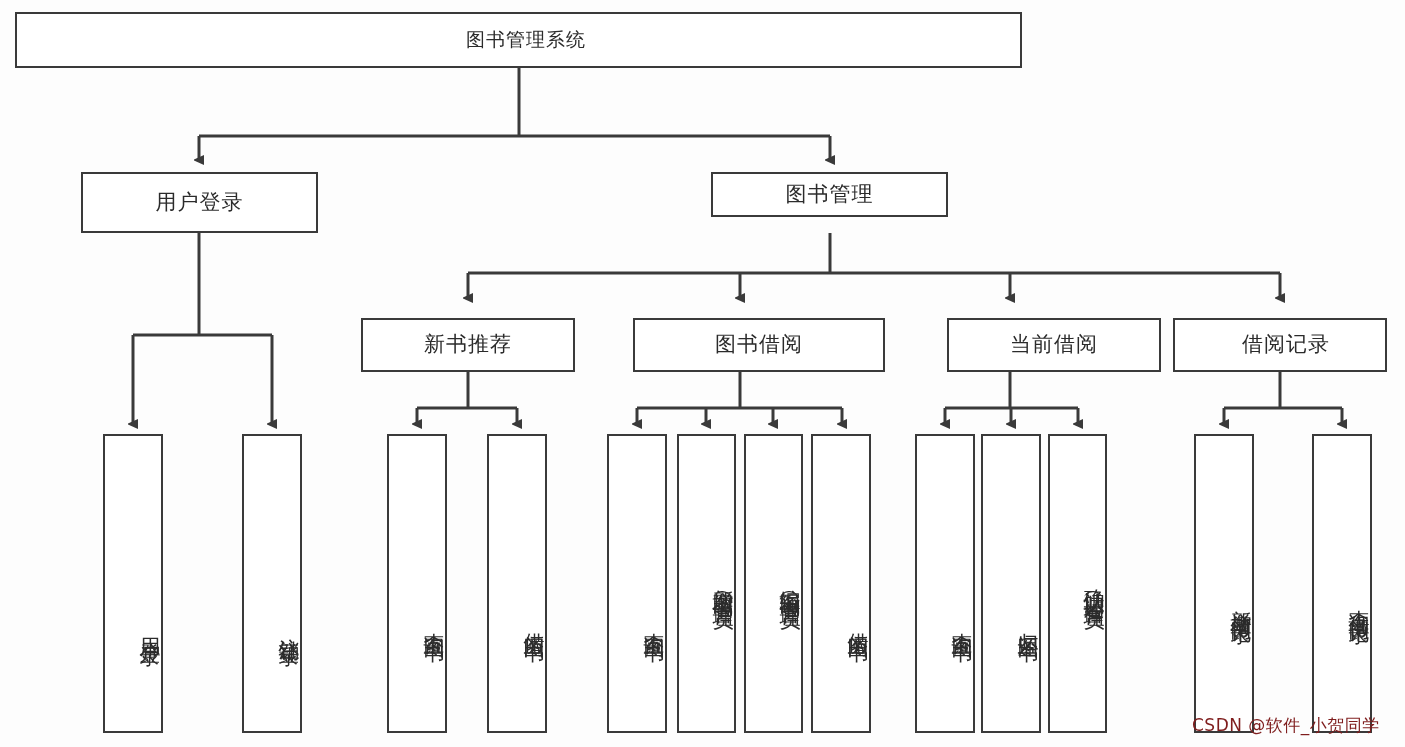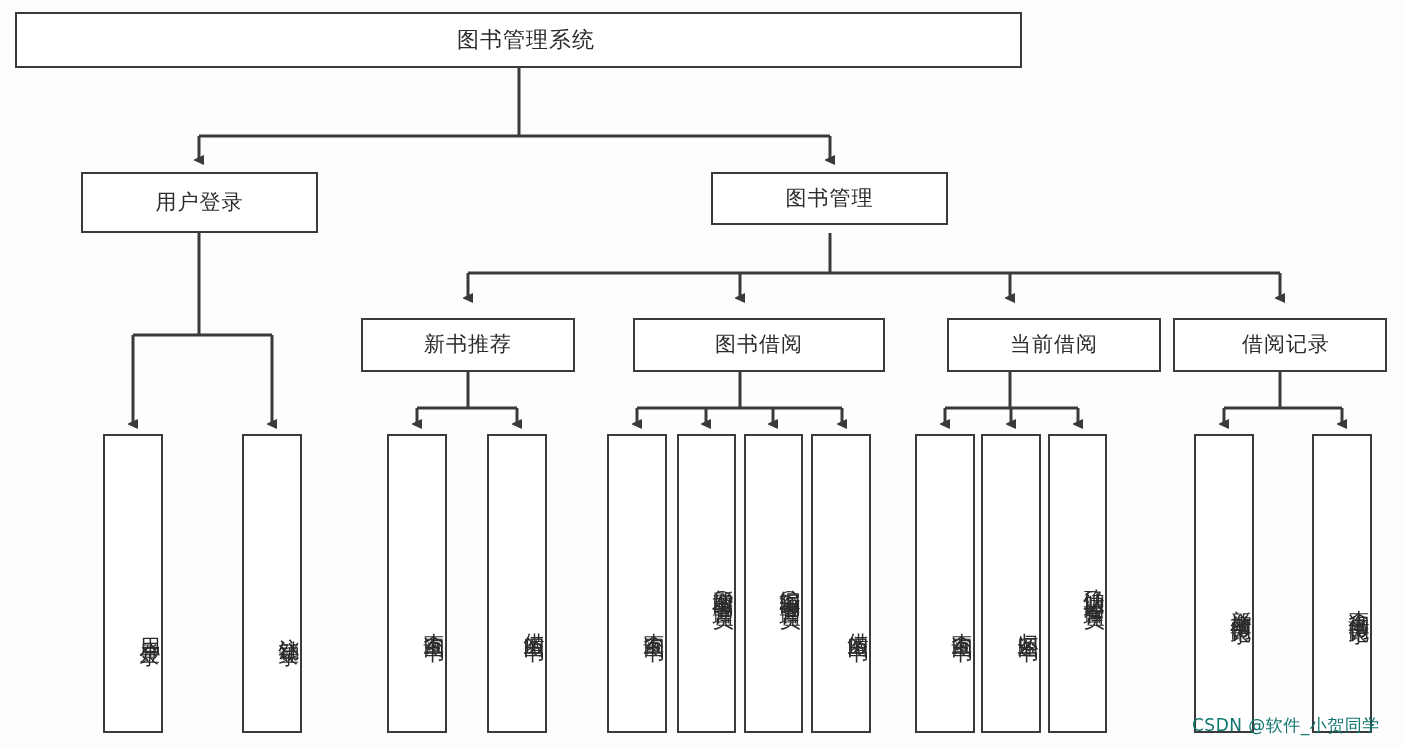--- a/index.html
+++ b/index.html
@@ -35,21 +35,21 @@
     justify-content: center;
     color: #2b2b2b;
   }
   .node-h {
     font-size: 21px;
     letter-spacing: 1px;
     line-height: 1.2;
     white-space: nowrap;
   }
   .node-root {
-    font-size: 22px;
+    font-size: 19px;
     letter-spacing: 1px;
     padding-left: 15px;
   }
   .node-v {
     writing-mode: vertical-rl;
     text-orientation: upright;
     font-size: 21px;
     letter-spacing: 3px;
     line-height: 1.1;
     align-items: flex-start;
@@ -58,21 +58,21 @@
     white-space: nowrap;
   }
   .node-v.v-tall {
     padding-top: 4px;
   }
   .watermark {
     position: absolute;
     left: 1192px;
     top: 714px;
     font-size: 17px;
-    color: #0f766e;
+    color: #7f1d1d;
     white-space: nowrap;
     letter-spacing: 0.5px;
     pointer-events: none;
   }
 </style>
 </head>
 <body>
 
 <div id="diagram-root">
 
@@ -126,21 +126,21 @@
     </g>
   </svg>
 
   <div class="node node-root" style="left:15px; top:12px; width:1007px; height:56px;">
     <span>图书管理系统</span>
   </div>
 
   <div class="node node-h" style="left:81px; top:172px; width:237px; height:61px;">
     <span>用户登录</span>
   </div>
-  <div class="node node-h" style="left:711px; top:172px; width:237px; height:53px;text-align:right;">
+  <div class="node node-h" style="left:711px; top:172px; width:237px; height:45px;text-align:right;">
     <span>图书管理</span>
   </div>
 
   <div class="node node-h" style="left:361px; top:318px; width:214px; height:54px;">
     <span>新书推荐</span>
   </div>
   <div class="node node-h" style="left:633px; top:318px; width:252px; height:54px;">
     <span>图书借阅</span>
   </div>
   <div class="node node-h" style="left:903px; top:318px; width:214px; height:54px;margin-left:44px;">

